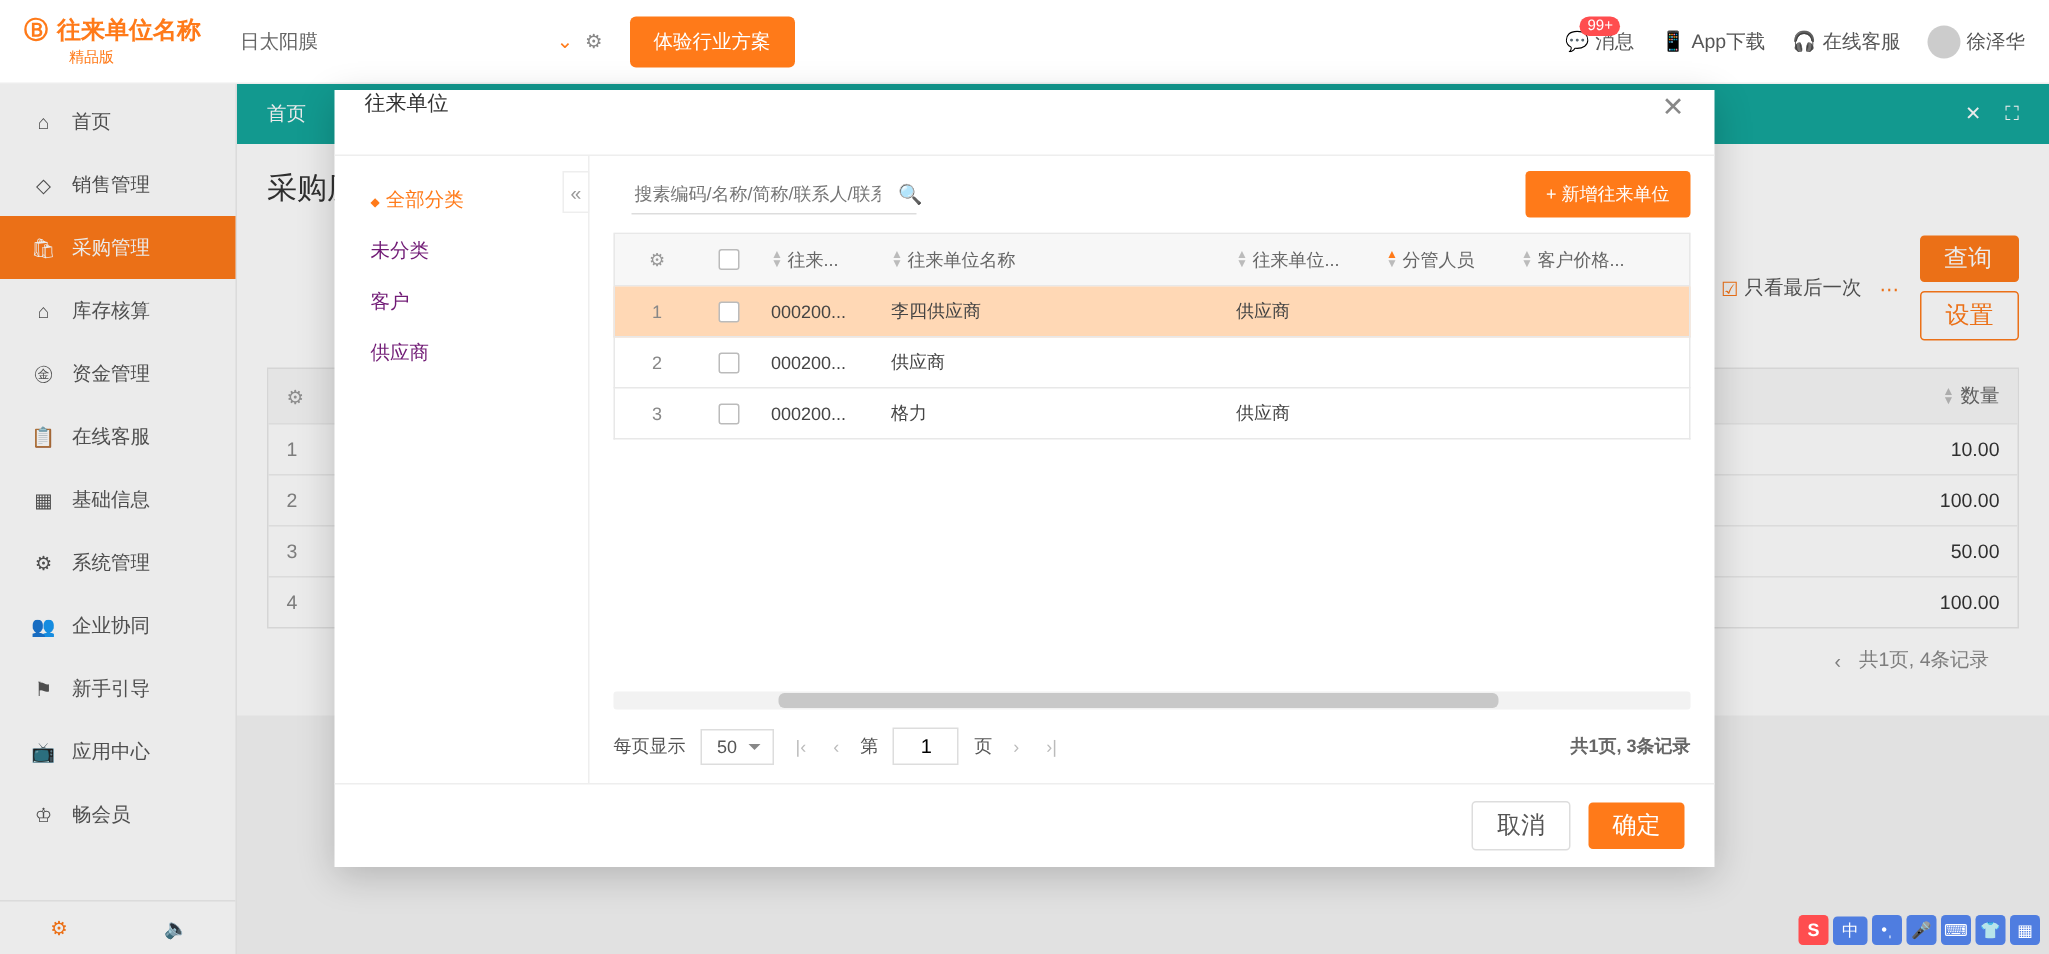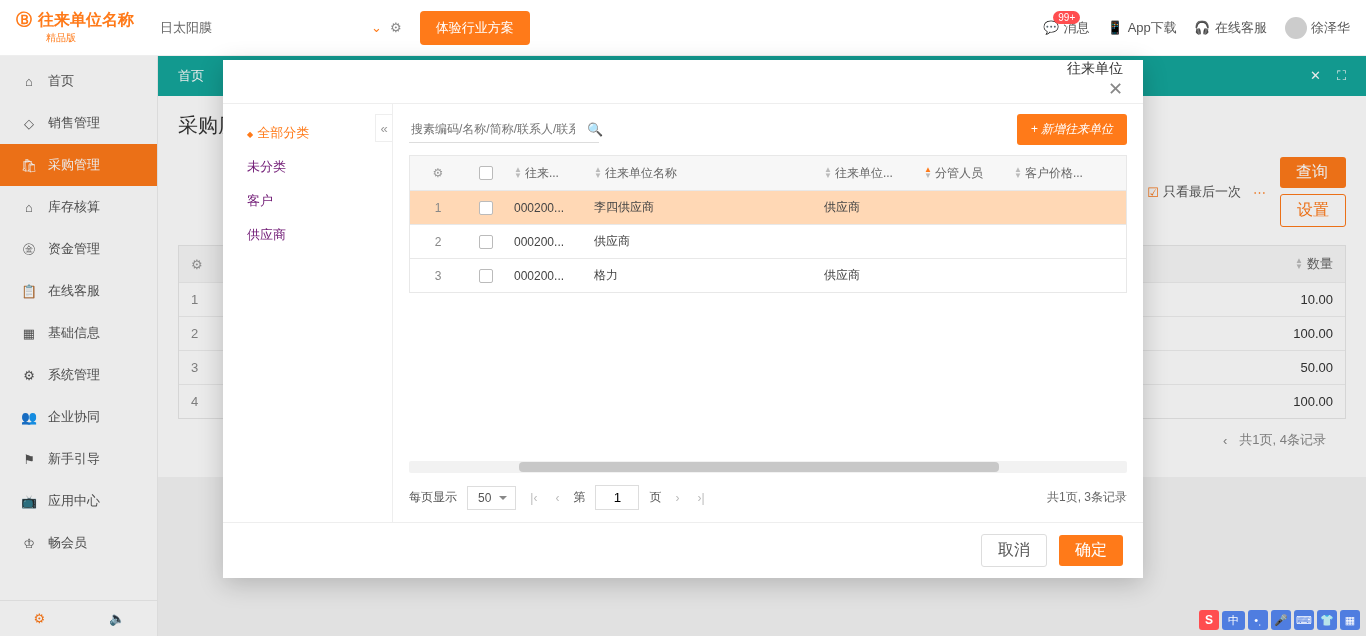--- a/index.html
+++ b/index.html
@@ -47,35 +47,35 @@
 .bg-table { margin-top: 8px; border: 1px solid #e8e8e8; }
 .bg-table-header { background: #f8f8f8; height: 36px; display: flex; align-items: center; padding: 0 12px; color: #666; }
 .bg-row { height: 34px; border-top: 1px solid #eee; display: flex; align-items: center; padding: 0 12px; }
 .bg-row .idx { width: 40px; color: #888; }
 .bg-row .qty { margin-left: auto; text-align: right; }
 .bg-pagination { display: flex; justify-content: flex-end; padding: 12px 20px; color: #888; gap: 12px; align-items: center; }
 
 
 .modal-mask { position: absolute; inset: 56px 0 0 0; background: rgba(0,0,0,0.08); }
 .modal { position: absolute; left: 223px; top: 60px; width: 920px; height: 518px; background: #fff; box-shadow: 0 6px 24px rgba(0,0,0,0.2); display: flex; flex-direction: column; }
-.modal-header { height: 44px; display: flex; align-items: flex-end; padding: 0 20px; border-bottom: 1px solid #eee; flex-direction: column; }
+.modal-header { height: 44px; display: flex; align-items: flex-start; padding: 0 20px; border-bottom: 1px solid #eee; }
 .modal-title { font-size: 14px; color: #333; }
 .modal-close { margin-left: auto; cursor: pointer; color: #888; font-size: 18px; }
 .modal-body { flex: 1; display: flex; overflow: hidden; }
 .cat-pane { width: 170px; border-right: 1px solid #eee; padding: 12px 0 12px 20px; position: relative; }
 .cat-collapse { position: absolute; right: -1px; top: 10px; width: 18px; height: 28px; border: 1px solid #eee; background: #fff; display: flex; align-items: center; justify-content: center; color: #999; cursor: pointer; }
 .cat-item { padding: 8px 4px; color: #701a75; cursor: pointer; }
 .cat-item.active { color: #ff7a19; }
 .cat-item.active::before { content: "◆"; font-size: 8px; margin-right: 4px; color: #ff7a19; }
 
 .list-pane { flex: 1; display: flex; flex-direction: column; }
 .list-toolbar { padding: 10px 16px; display: flex; align-items: center; gap: 8px; }
-.search-input { flex: 0 0 190px; border: none; border-bottom: 1px solid #ddd; padding: 6px 24px 6px 2px; font-size: 12px; outline: none; color: #333; }
+.search-input { flex: 0 0 190px; border: none; border-bottom: 1px solid #ddd; padding: 6px 24px 6px 2px; font-size: 12px; outline: none; color: #333; margin-left: 12px; }
 .search-icon { color: #ff7a19; margin-left: -20px; cursor: pointer; }
-.add-btn { margin-left: auto; background: #ff7a19; color: #fff; padding: 7px 14px; border-radius: 3px; cursor: pointer; font-size: 12px; font-style: italic; }
+.add-btn { margin-left: auto; background: #ff7a19; color: #fff; padding: 7px 14px; border-radius: 3px; cursor: pointer; font-size: 12px; }
 
 .grid { flex: 1; overflow: hidden; padding: 0 16px; }
 .grid-header { display: flex; background: #f7f7f7; border: 1px solid #e8e8e8; height: 36px; align-items: center; font-size: 12px; color: #666; }
 .grid-header .cell, .grid-row .cell { padding: 0 8px; display: flex; align-items: center; height: 100%; gap: 3px; }
 .sort { color: #bbb; font-size: 8px; display: flex; flex-direction: column; line-height: 6px; }
 .sort .up.active { color: #ff7a19; }
 .c-gear { width: 56px; justify-content: center; }
 .c-chk { width: 40px; justify-content: center; }
 .c-code { width: 80px; }
 .c-name { width: 230px; }
@@ -88,21 +88,21 @@
 .chk { width: 14px; height: 14px; border: 1px solid #bbb; border-radius: 2px; background: #fff; display: inline-block; }
 
 .grid-scrollbar { height: 12px; background: #f2f2f2; margin: 6px 16px 0; position: relative; border-radius: 2px; }
 .grid-thumb { position: absolute; left: 110px; top: 1px; height: 10px; width: 480px; background: #c8c8c8; border-radius: 4px; }
 
 .grid-pagination { display: flex; align-items: center; gap: 10px; padding: 12px 16px; color: #555; font-size: 12px; }
 .pg-select { border: 1px solid #ddd; padding: 4px 24px 4px 10px; position: relative; cursor: pointer; }
 .pg-select::after { content: ""; position: absolute; right: 8px; top: 9px; border: 4px solid transparent; border-top-color: #888; }
 .pg-nav { color: #bbb; cursor: pointer; padding: 0 4px; }
 .pg-input { width: 44px; border: 1px solid #ddd; padding: 4px; text-align: center; }
-.pg-info { margin-left: auto; color: #666; }
+.pg-info { margin-left: auto; color: #666; font-weight: bold; }
 
 .modal-footer { height: 56px; display: flex; align-items: center; justify-content: flex-end; gap: 12px; padding: 0 20px; border-top: 1px solid #eee; }
 .btn-default { border: 1px solid #ddd; color: #555; background: #fff; }
 
 
 .ime-bar { position: absolute; right: 6px; bottom: 6px; display: flex; align-items: center; gap: 3px; }
 .ime-ico { width: 20px; height: 20px; background: #ff4d4f; color: #fff; display: flex; align-items: center; justify-content: center; border-radius: 3px; font-size: 12px; font-weight: bold; }
 .ime-pill { background: #4f7de0; color: #fff; padding: 2px 6px; border-radius: 3px; font-size: 11px; }
 .ime-sq { width: 20px; height: 20px; background: #4f7de0; color: #fff; display: flex; align-items: center; justify-content: center; border-radius: 3px; font-size: 11px; }
 </style>

